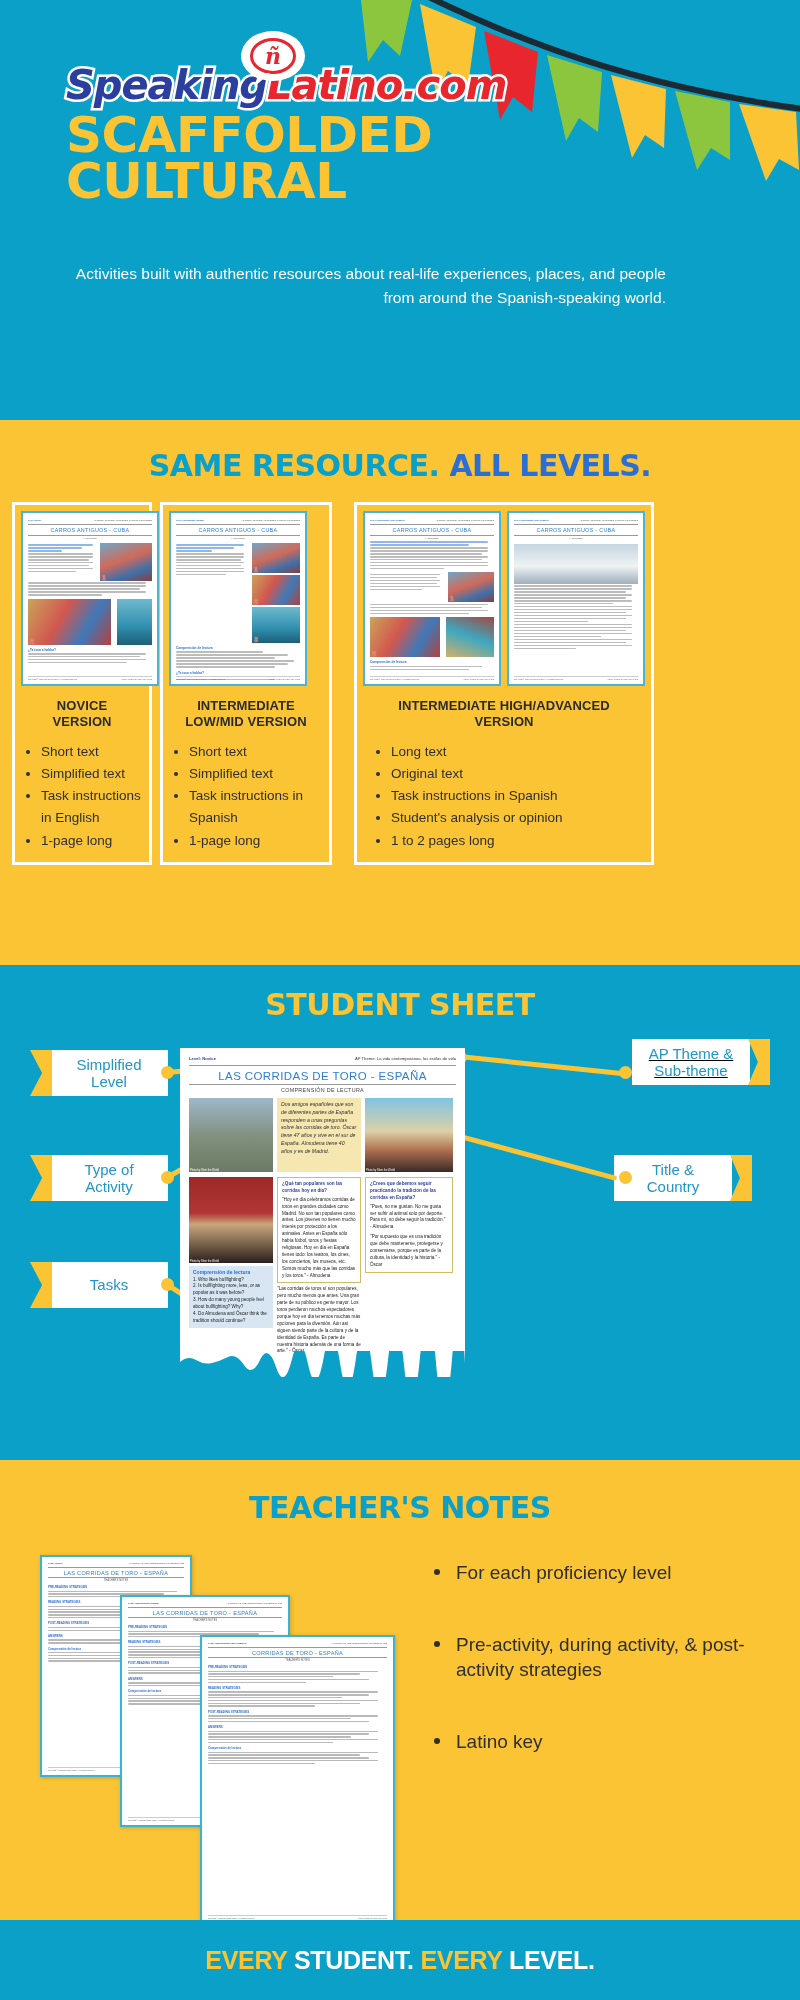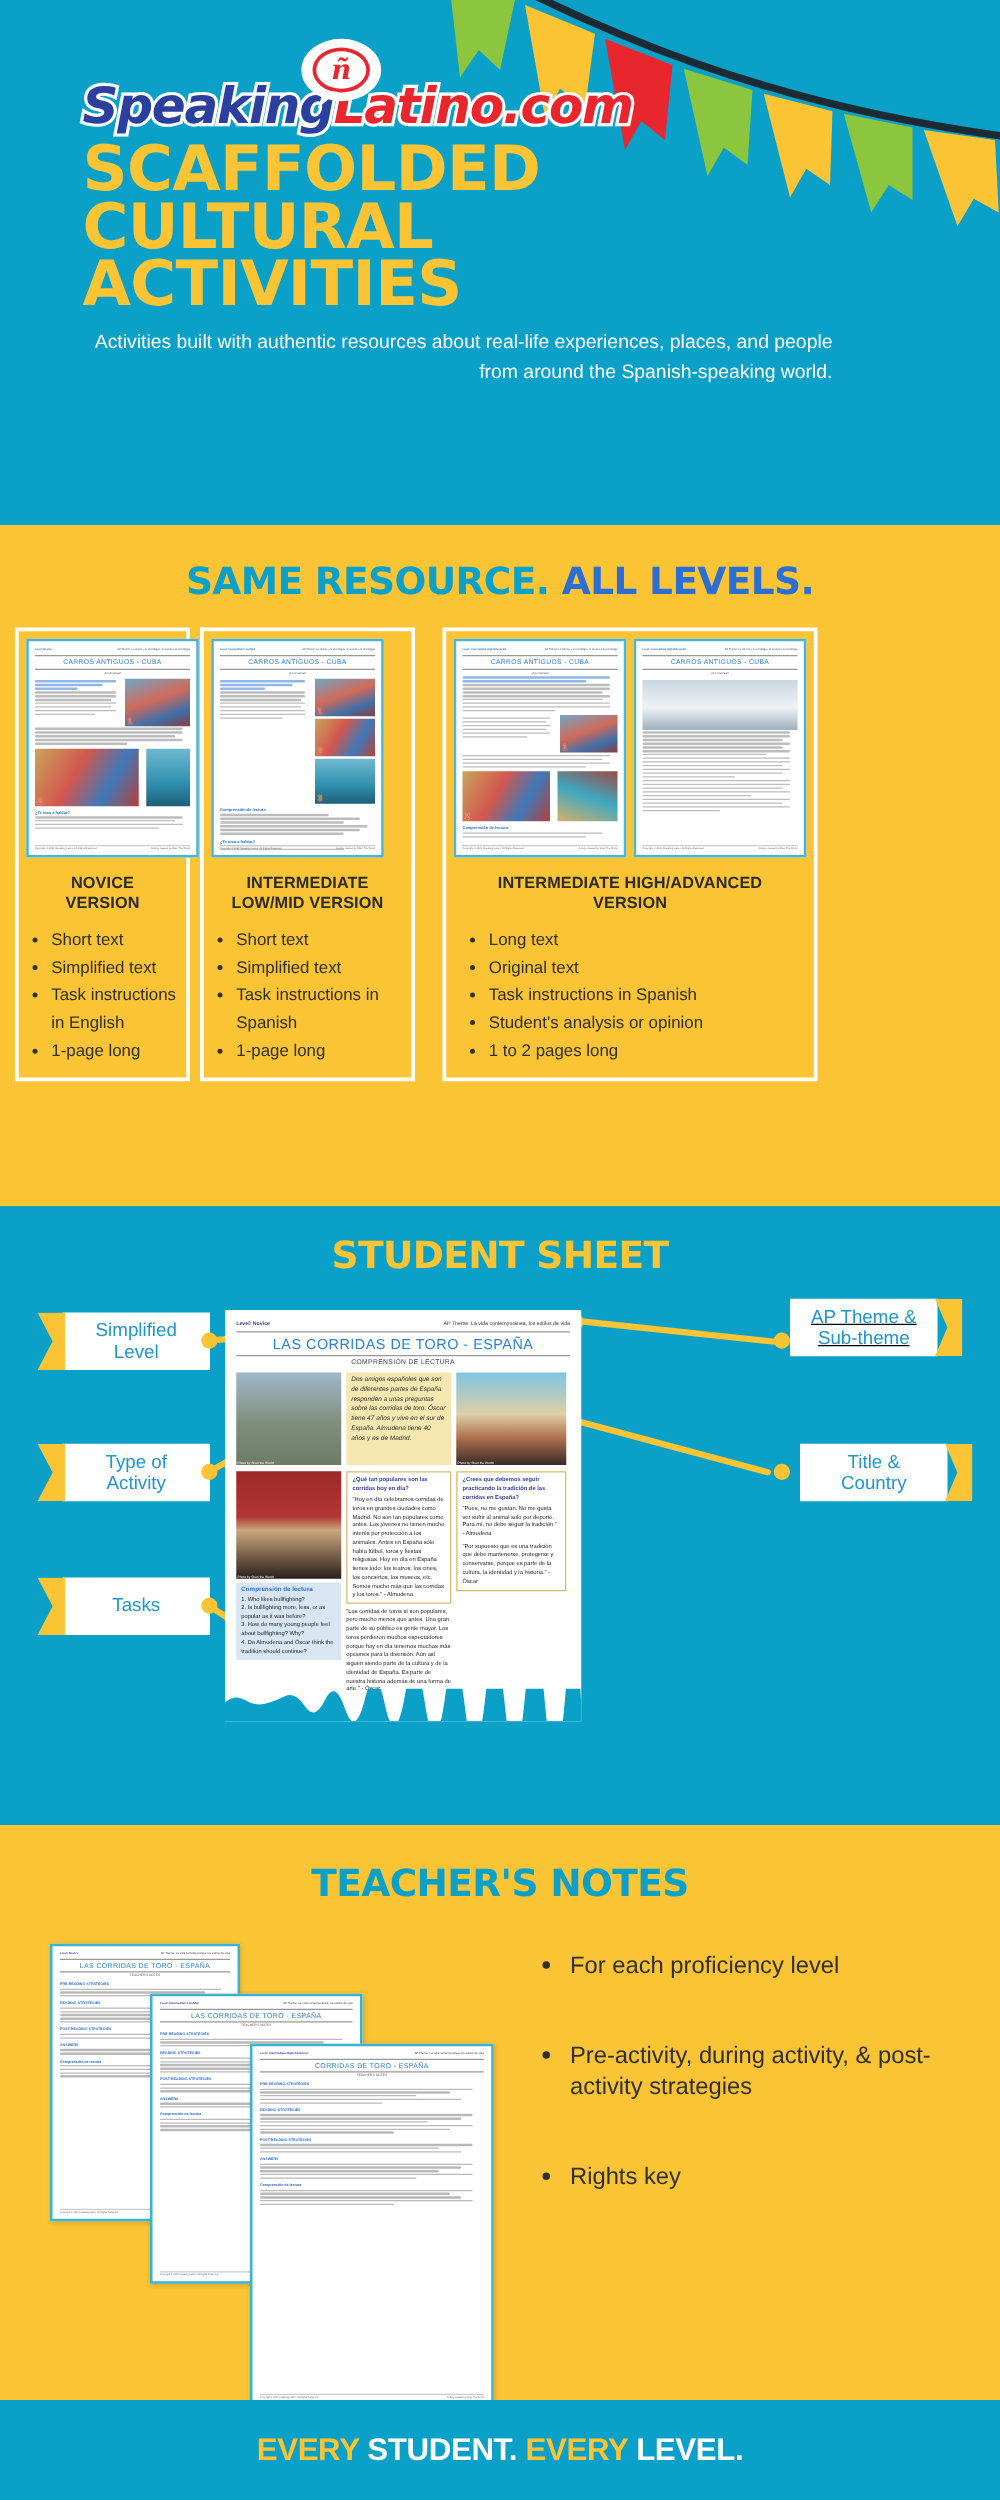--- a/index.html
+++ b/index.html
@@ -246,21 +246,20 @@
     <div class="logo-wrap">
       <div class="logo-text"><span class="s1">Speaking</span><span class="s2">Latino.com</span></div>
       <div class="logo-bubble">
         <div class="logo-bubble-inner">ñ</div>
       </div>
     </div>
 
     <h1>
       <span>SCAFFOLDED</span><br>
       <span>CULTURAL</span><br>
-      <span>ACTIVITIES</span>
     </h1>
 
     <p class="sub">Activities built with authentic resources about real-life experiences, places, and people from around the Spanish-speaking world.</p>
   </section>
 
   <section class="sec-levels">
     <div class="sec-title">
       <span class="a">SAME RESOURCE.</span>
       <span class="b">ALL LEVELS.</span>
     </div>
@@ -522,21 +521,21 @@
     <div class="flag right" style="right:50px; top:74px; width:118px;text-decoration:underline;">
       <div class="ftxt">
         <span>AP Theme &amp;</span><br>
         <span>Sub-theme</span>
       </div>
     </div>
     <div class="dot" style="left:619px; top:101px;"></div>
     <div class="conn" style="left:459px; top:89px; width:166px; transform:rotate(6deg);"></div>
     <div class="dot" style="left:454px; top:86px;"></div>
 
-    <div class="flag right" style="right:42px; top:190px; width:118px;">
+    <div class="flag right" style="right:68px; top:190px; width:118px;">
       <div class="ftxt">
         <span>Title &amp;</span><br>
         <span>Country</span>
       </div>
     </div>
     <div class="dot" style="left:619px; top:206px;"></div>
     <div class="conn" style="left:240px; top:110px; width:390px; transform:rotate(15deg);"></div>
     <div class="dot" style="left:235px; top:106px;"></div>
 
     <div class="paper">
@@ -705,21 +704,21 @@
         <div class="tl2" style="width:60%"></div>
       <div class="t-foot">
         <span>Copyright © 2021 Speaking Latino. All Rights Reserved.</span>
         <span>Activity created by Sheri The World</span>
       </div>
     </div>
 
     <ul class="tn-list">
       <li>For each proficiency level</li>
       <li>Pre-activity, during activity, &amp; post-activity strategies</li>
-      <li>Rights key</li>
+      <li>Latino key</li>
     </ul>
   </section>
 
   <footer class="footer">
     <div class="ftxt"><span class="y">EVERY </span><span class="w">STUDENT.</span><span class="y"> EVERY </span><span class="w">LEVEL.</span></div>
   </footer>
 
 </div>
 
 </body></html>

